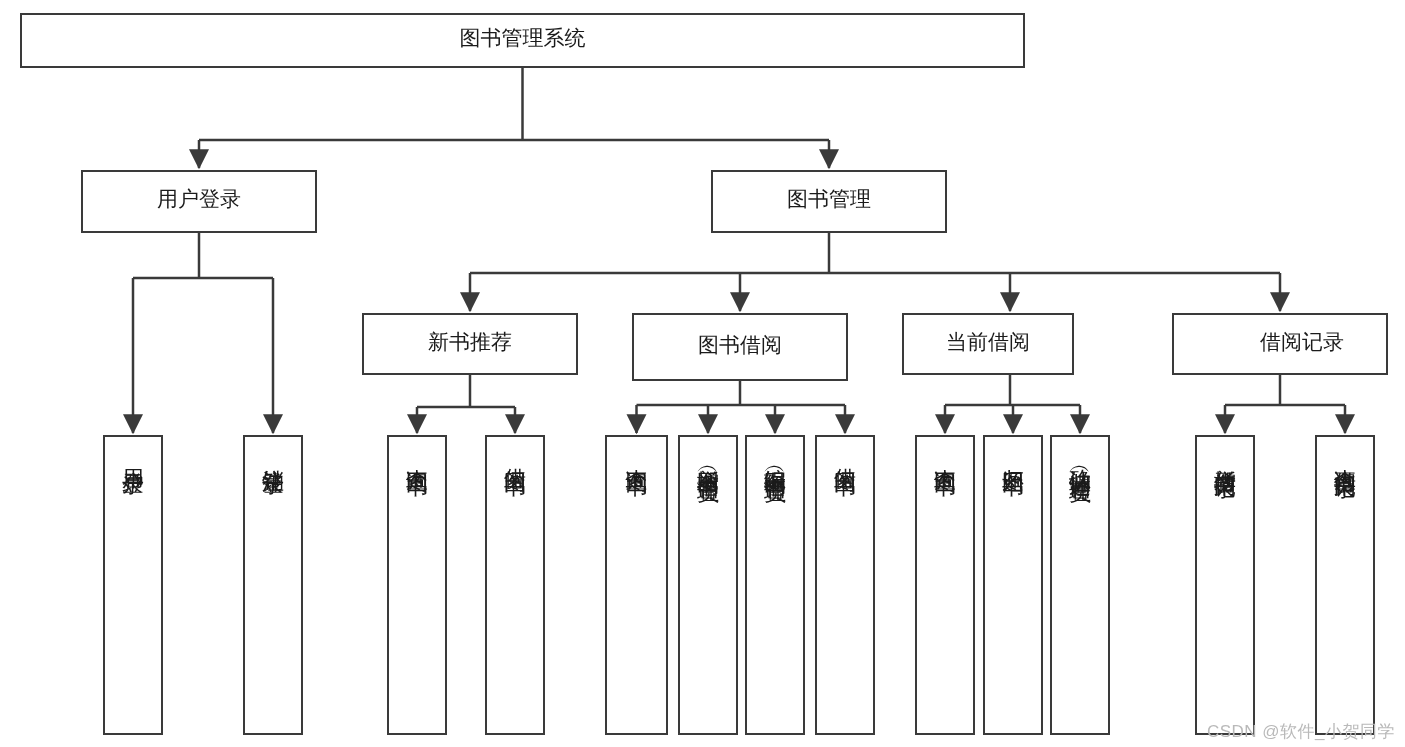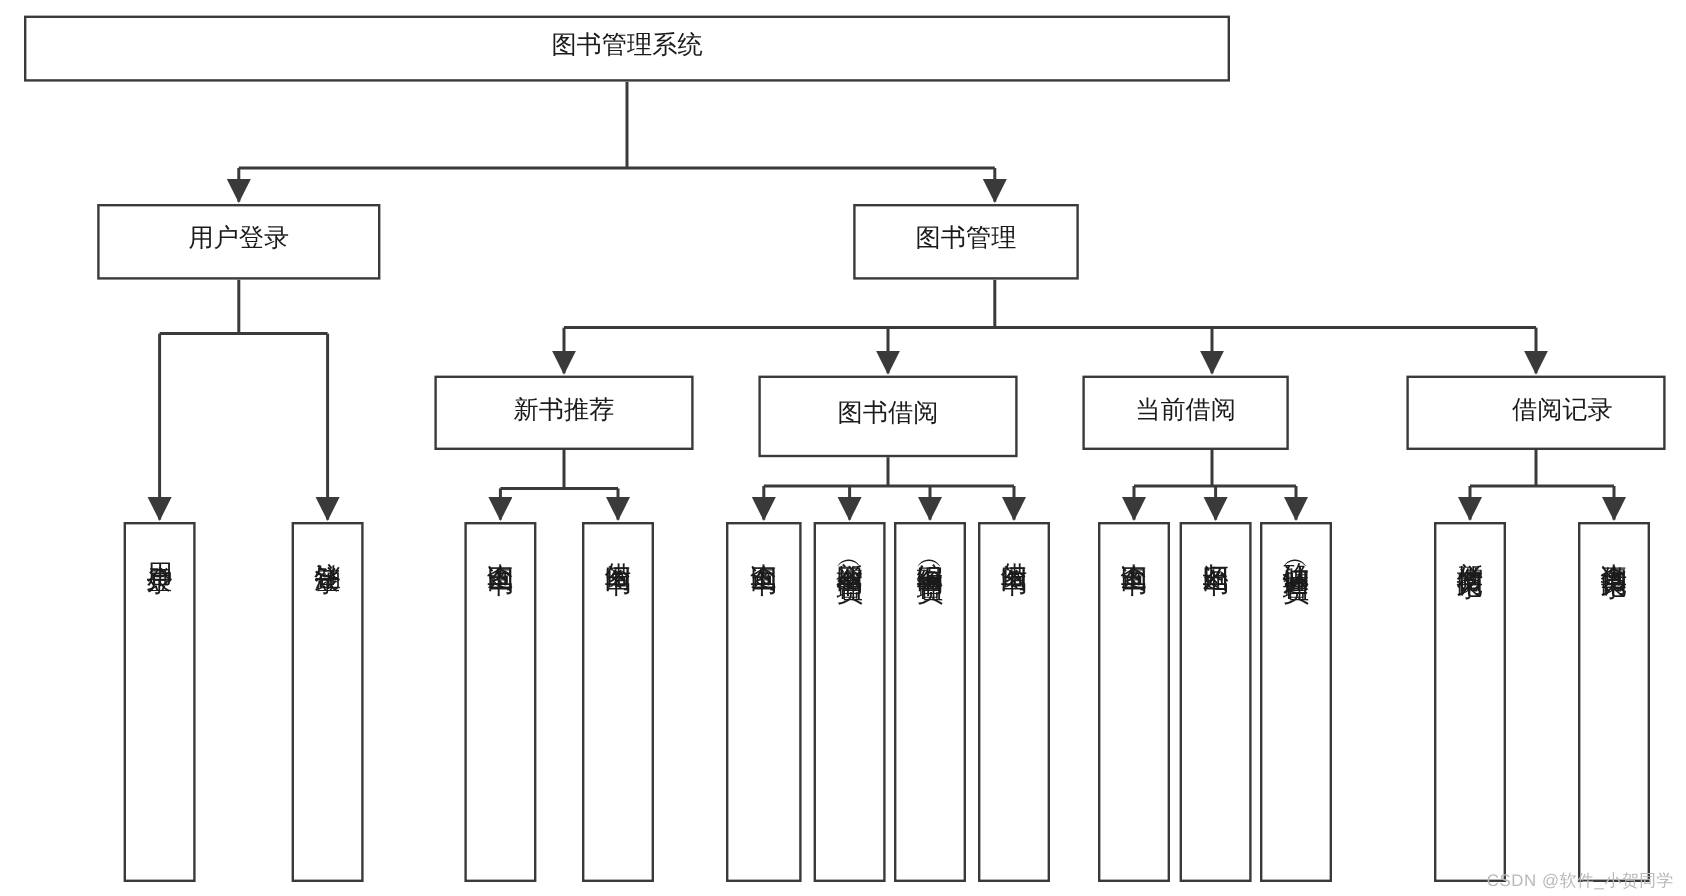--- a/index.html
+++ b/index.html
@@ -53,21 +53,21 @@
     writing-mode: vertical-rl;
     text-orientation: upright;
     font-size: 22px;
     letter-spacing: 2px;
     line-height: 1;
   }
   .watermark {
     position: absolute;
     right: 10px;
     bottom: 4px;
-    font-size: 14px;
+    font-size: 17px;
     color: #b9b9b9;
     white-space: nowrap;
     letter-spacing: 0.5px;
   }
 </style>
 </head>
 <body>
 
 <div id="canvas">
   <svg id="edges" viewBox="0 0 1405 747" xmlns="http://www.w3.org/2000/svg">
@@ -113,21 +113,21 @@
       </g>
   </svg>
 
   <div id="node-layer">
       <div class="node horizontal" style="left: 20px; top: 13px; width: 1005px; height: 55px;">
         <span class="node-label">图书管理系统</span>
       </div>
       <div class="node horizontal" style="left: 81px; top: 170px; width: 236px; height: 63px;">
         <span class="node-label">用户登录</span>
       </div>
-      <div class="node horizontal" style="left: 711px; top: 170px; width: 188px; height: 63px;">
+      <div class="node horizontal" style="left: 711px; top: 170px; width: 236px; height: 63px;">
         <span class="node-label">图书管理</span>
       </div>
       <div class="node horizontal" style="left: 362px; top: 313px; width: 216px; height: 62px;">
         <span class="node-label">新书推荐</span>
       </div>
       <div class="node horizontal" style="left: 632px; top: 313px; width: 216px; height: 68px;">
         <span class="node-label">图书借阅</span>
       </div>
       <div class="node horizontal" style="left: 902px; top: 313px; width: 172px; height: 62px;">
         <span class="node-label">当前借阅</span>

